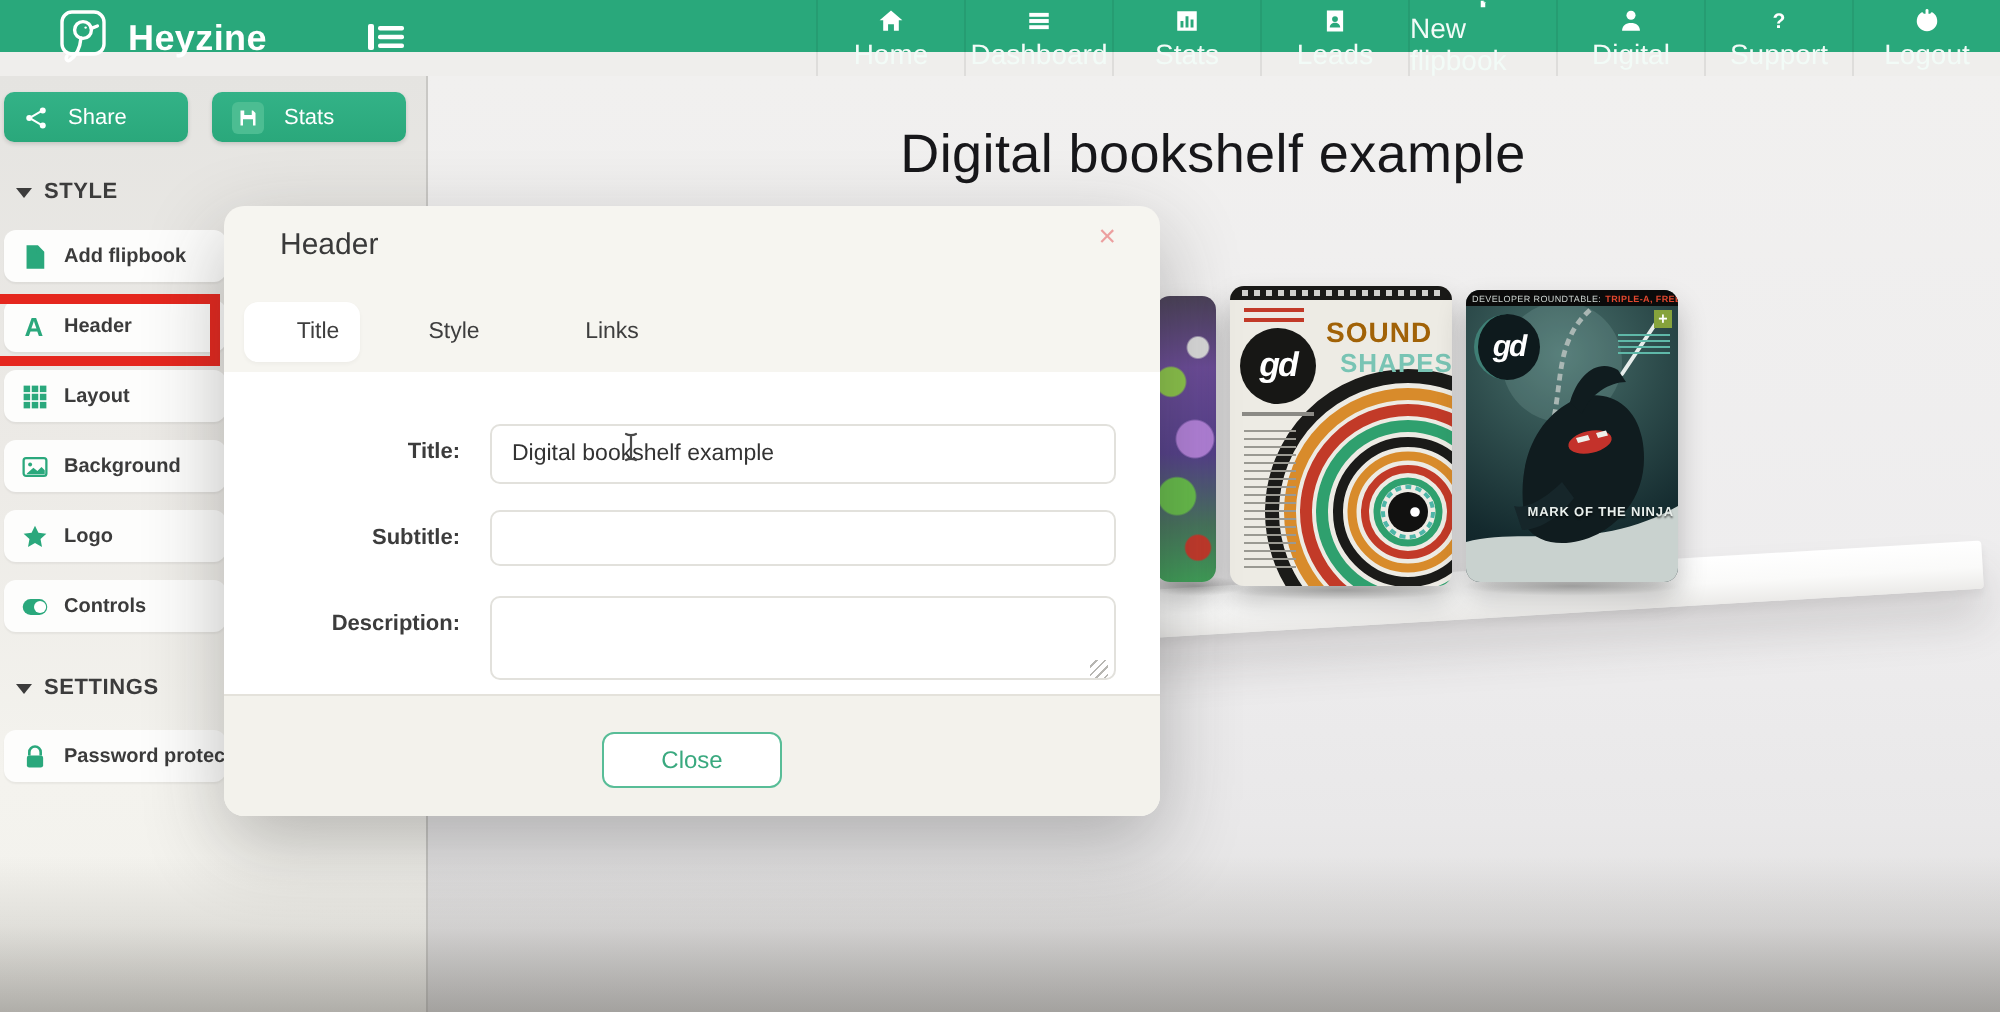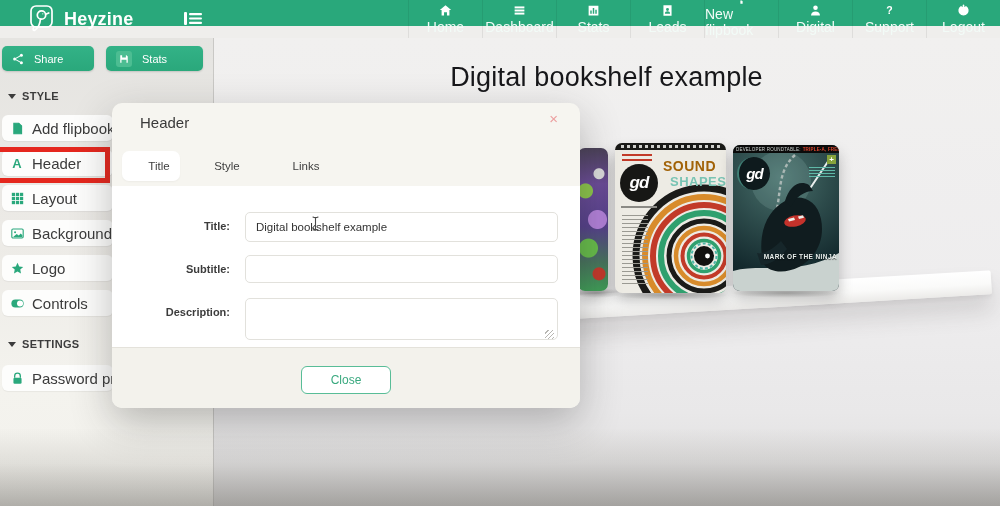--- a/index.html
+++ b/index.html
@@ -25,21 +25,21 @@
   .btn-share { left:2px; top:8px; width:92px; }
   .btn-save { left:106px; top:8px; width:97px; }
   .save-chip { background:#4cbd92; border-radius:3px; width:16px; height:16px; display:flex; align-items:center; justify-content:center; }
   .save-chip svg { width:10px; height:10px; }
   .section-head { position:absolute; left:8px; font-size:11px; font-weight:700; color:#3c3c3c; letter-spacing:.3px; display:flex; align-items:center; gap:6px; }
   .caret { width:0; height:0; border-left:4px solid transparent; border-right:4px solid transparent; border-top:5px solid #3c3c3c; }
   .side-items { position:absolute; left:2px; top:77px; width:111px; display:flex; flex-direction:column; gap:9px; }
   .side-item { height:26px; background:#fdfdfc; border-radius:6px; display:flex; align-items:center; gap:8px; padding:0 8px; cursor:pointer; box-shadow:0 1px 1px rgba(0,0,0,0.05); }
   .side-item .ic { width:14px; height:14px; color:#2aa87c; display:flex; align-items:center; justify-content:center; flex:0 0 14px; }
   .side-item .ic svg { width:13px; height:13px; fill:#2aa87c; }
-  .side-item .lbl { font-size:15px; color:#3b3b3b; white-space:nowrap; }
+  .side-item .lbl { font-size:10px; color:#3b3b3b; white-space:nowrap;font-weight:bold; }
   .hdr-A { font-size:13px; font-weight:700; color:#2aa87c; line-height:1; }
   .settings-items { position:absolute; left:2px; top:327px; width:111px; }
   .red-box { position:absolute; left:-8px; top:109px; width:118px; height:36px; border:5px solid #e5271e; z-index:4; pointer-events:none; }
 
   
   .canvas { position:absolute; left:213px; top:38px; width:787px; height:468px; background:linear-gradient(180deg,#f1f0ef 0%,#eeedee 55%,#e9e8e9 80%,#dddcdb 100%); z-index:1; }
   .divider-v { position:absolute; left:213px; top:38px; width:1px; height:468px; background:#c9c8c5; z-index:2; }
   .page-title { position:absolute; left:0; top:24px; width:787px; text-align:center; font-size:27px; font-weight:500; color:#17171a; letter-spacing:.2px; }
 
   

